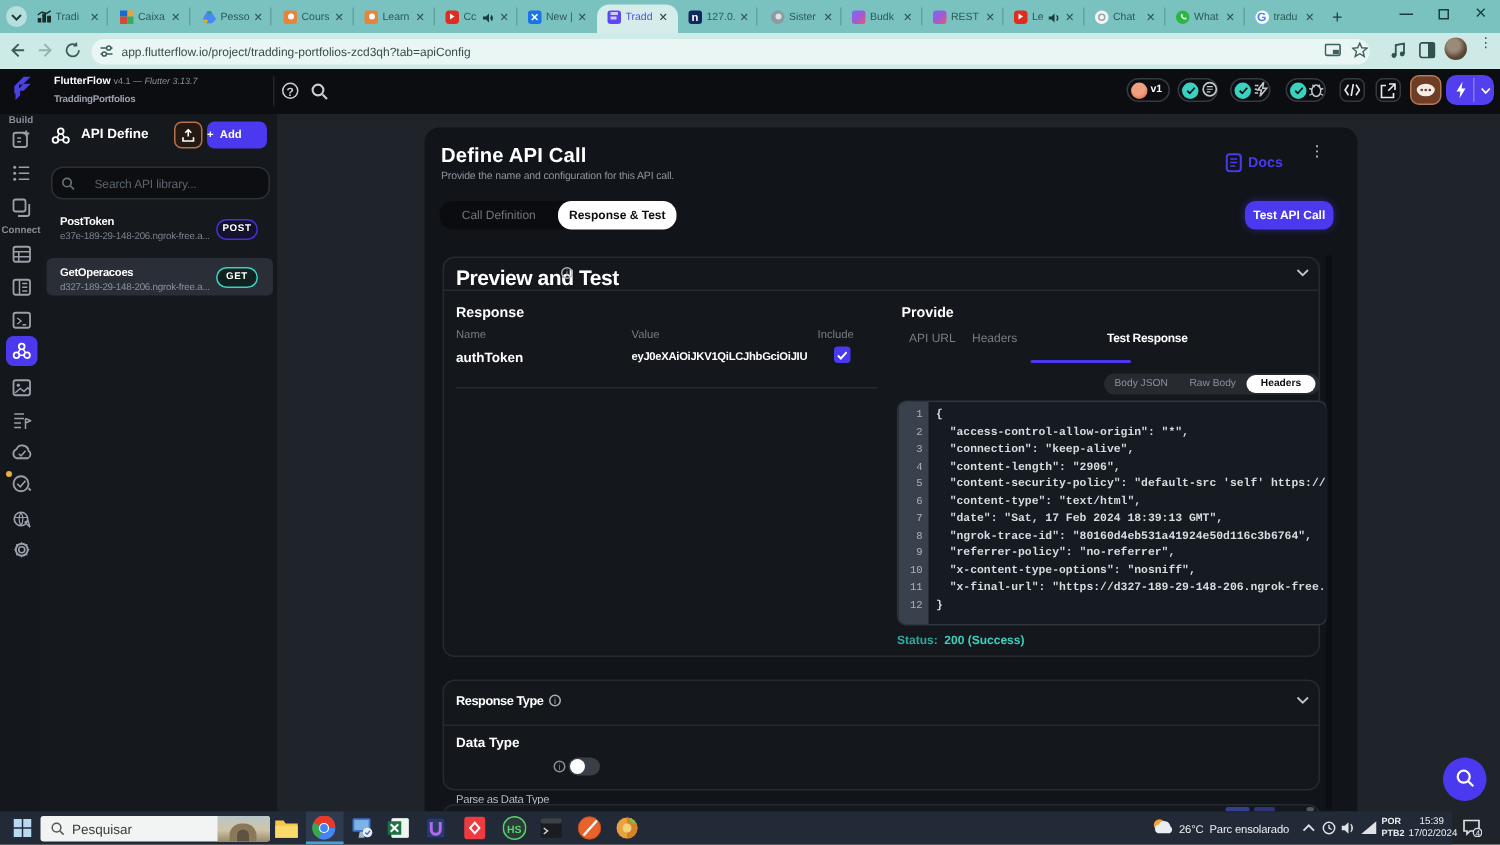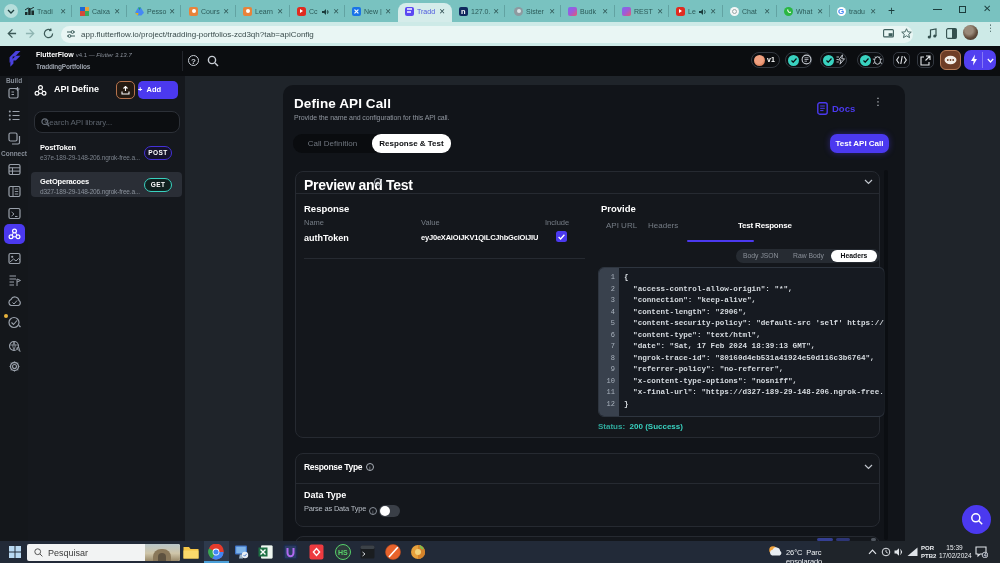--- a/index.html
+++ b/index.html
@@ -351,21 +351,21 @@
     <svg class="abs" style="left:93px;top:9.5px" width="9" height="9" viewBox="0 0 9 9">
         <path d="M4.5 0.5 L4.5 5 M2.5 2.5 L4.5 0.5 L6.5 2.5" stroke="#fff" stroke-width="1.1" fill="none"></path>
         <path d="M1 5.5 L1 8 L8 8 L8 5.5" stroke="#fff" stroke-width="1.1" fill="none"></path>
       </svg>
     <div class="abs" style="left:110px;top:5px;width:40px;height:18px;background:#4b39ef;border-radius:5px;color:#fff;font-size:7.5px;font-weight:bold;text-align:left;line-height:18px;">+&nbsp;&nbsp;Add</div>
     <div class="abs" style="left:6px;top:35px;width:146px;height:22px;background:#0c0e11;border:1px solid #2c3037;border-radius:8px;"></div>
     <svg class="abs" style="left:13px;top:42px" width="9" height="9" viewBox="0 0 9 9">
         <circle cx="3.7" cy="3.7" r="2.8" fill="none" stroke="#6a727c" stroke-width="1.1"></circle>
         <path d="M6 6 L8.3 8.3" stroke="#6a727c" stroke-width="1.1"></path>
       </svg>
-    <div class="abs" style="left:16px;top:42px;font-size:8px;letter-spacing:-0.1px;color:#5c636c;">Search API library...</div>
+    <div class="abs" style="left:35px;top:42px;font-size:8px;letter-spacing:-0.1px;color:#5c636c;">Search API library...</div>
 
     <div class="abs" style="left:12px;top:67px;font-size:7.5px;letter-spacing:-0.2px;font-weight:bold;color:#fff;">PostToken</div>
     <div class="abs" style="left:12px;top:78px;font-size:6.5px;letter-spacing:-0.15px;color:#7b828c;">e37e-189-29-148-206.ngrok-free.a...</div>
     <div class="abs" style="left:116px;top:69.5px;width:28px;height:14px;background:#14122a;border:1.5px solid #4431d8;border-radius:8px;color:#fff;font-size:6.5px;font-weight:bold;text-align:center;line-height:11.5px;letter-spacing:0.4px;">POST</div>
 
     <div class="abs" style="left:3px;top:96px;width:151px;height:25px;background:#2a2e36;border-radius:4px;"></div>
     <div class="abs" style="left:12px;top:101px;font-size:7.5px;letter-spacing:-0.2px;font-weight:bold;color:#fff;">GetOperacoes</div>
     <div class="abs" style="left:12px;top:111.5px;font-size:6.5px;letter-spacing:-0.15px;color:#8a919b;">d327-189-29-148-206.ngrok-free.a...</div>
     <div class="abs" style="left:116px;top:101.5px;width:28px;height:14px;background:#11211f;border:1.5px solid #39d2c0;border-radius:8px;color:#fff;font-size:6.5px;font-weight:bold;text-align:center;line-height:11.5px;letter-spacing:0.4px;">GET</div>
   </div>
@@ -438,40 +438,40 @@
     <div class="abs" style="left:315px;top:337px;font-size:8px;font-weight:bold;color:#2fa99c;">Status:&nbsp;&nbsp;<span style="color:#39d2c0;">200 (Success)</span></div>
 
     <div class="abs" style="left:12px;top:368px;width:585px;height:74px;background:#14171c;border:1px solid #262a31;border-radius:8px;"></div>
     <div class="abs" style="left:21px;top:377px;font-size:8.5px;letter-spacing:-0.3px;font-weight:bold;color:#fff;">Response Type</div>
     <div class="abs" style="left:83px;top:378px;width:8px;height:8px;border:1px solid #aab0b8;border-radius:50%;color:#aab0b8;font-size:6px;text-align:center;line-height:8px;">i</div>
     <svg class="abs" style="left:581px;top:379px" width="9" height="6" viewBox="0 0 9 6">
         <path d="M1 1 L4.5 4.5 L8 1" stroke="#c0c5cc" stroke-width="1.2" fill="none"></path>
       </svg>
     <div class="abs" style="left:13px;top:398px;width:583px;height:1px;background:#262a31;"></div>
     <div class="abs" style="left:21px;top:405px;font-size:9px;font-weight:bold;color:#fff;">Data Type</div>
-    <div class="abs" style="left:21px;top:419px;font-size:7.5px;letter-spacing:-0.2px;color:#b6bcc4;">Parse as Data Type</div>
+    <div class="abs" style="left:21px;top:443px;font-size:7.5px;letter-spacing:-0.2px;color:#b6bcc4;">Parse as Data Type</div>
     <div class="abs" style="left:86px;top:422px;width:8px;height:8px;border:1px solid #8a9099;border-radius:50%;color:#8a9099;font-size:6px;text-align:center;line-height:8px;">i</div>
     <div class="abs" style="left:96px;top:420px;width:21px;height:12px;background:#3a3f47;border-radius:6px;"></div>
     <div class="abs" style="left:97px;top:421px;width:10px;height:10px;background:#fff;border-radius:50%;"></div>
 
     <div class="abs" style="left:12px;top:451px;width:585px;height:10px;background:#14171c;border:1px solid #262a31;border-radius:8px 8px 0 0;"></div>
     <div class="abs" style="left:534px;top:453px;width:16px;height:3px;background:#3d4ab0;border-radius:2px;opacity:0.8;"></div>
     <div class="abs" style="left:553px;top:453px;width:14px;height:3px;background:#3d4ab0;border-radius:2px;opacity:0.6;"></div>
     <div class="abs" style="left:588px;top:453px;width:5px;height:3px;background:#6a727c;border-radius:2px;opacity:0.7;"></div>
   </div>
 
   <div class="abs" style="left:884px;top:170px;width:4px;height:370px;background:rgba(8,10,13,0.55);border-radius:2px;"></div>
 
   <div class="abs" style="left:962px;top:505px;width:29px;height:29px;border-radius:50%;background:#4b39ef;"></div>
   <svg class="abs" style="left:970px;top:512px" width="14" height="14" viewBox="0 0 14 14">
       <circle cx="5.8" cy="5.8" r="4" fill="none" stroke="#fff" stroke-width="1.5"></circle>
       <path d="M8.8 8.8 L12.2 12.2" stroke="#fff" stroke-width="1.5"></path>
     </svg>
 
-  <div class="abs" id="taskbar" style="left:0;top:541px;width:820px;height:22px;background:#222a38;">
+  <div class="abs" id="taskbar" style="left:0;top:541px;width:968px;height:22px;background:#222a38;">
 
     <svg class="abs" style="left:9px;top:5px" width="12" height="12" viewBox="0 0 12 12">
         <rect x="0" y="0" width="5.5" height="5.5" fill="#b9d9f2"></rect>
         <rect x="6.5" y="0" width="5.5" height="5.5" fill="#b9d9f2"></rect>
         <rect x="0" y="6.5" width="5.5" height="5.5" fill="#b9d9f2"></rect>
         <rect x="6.5" y="6.5" width="5.5" height="5.5" fill="#b9d9f2"></rect>
       </svg>
 
     <div class="abs" style="left:27px;top:2.5px;width:153px;height:17px;background:#f2f3f3;border-radius:2px;overflow:hidden;">
       <svg style="position:absolute;left:7px;top:4px" width="9" height="9" viewBox="0 0 9 9">

